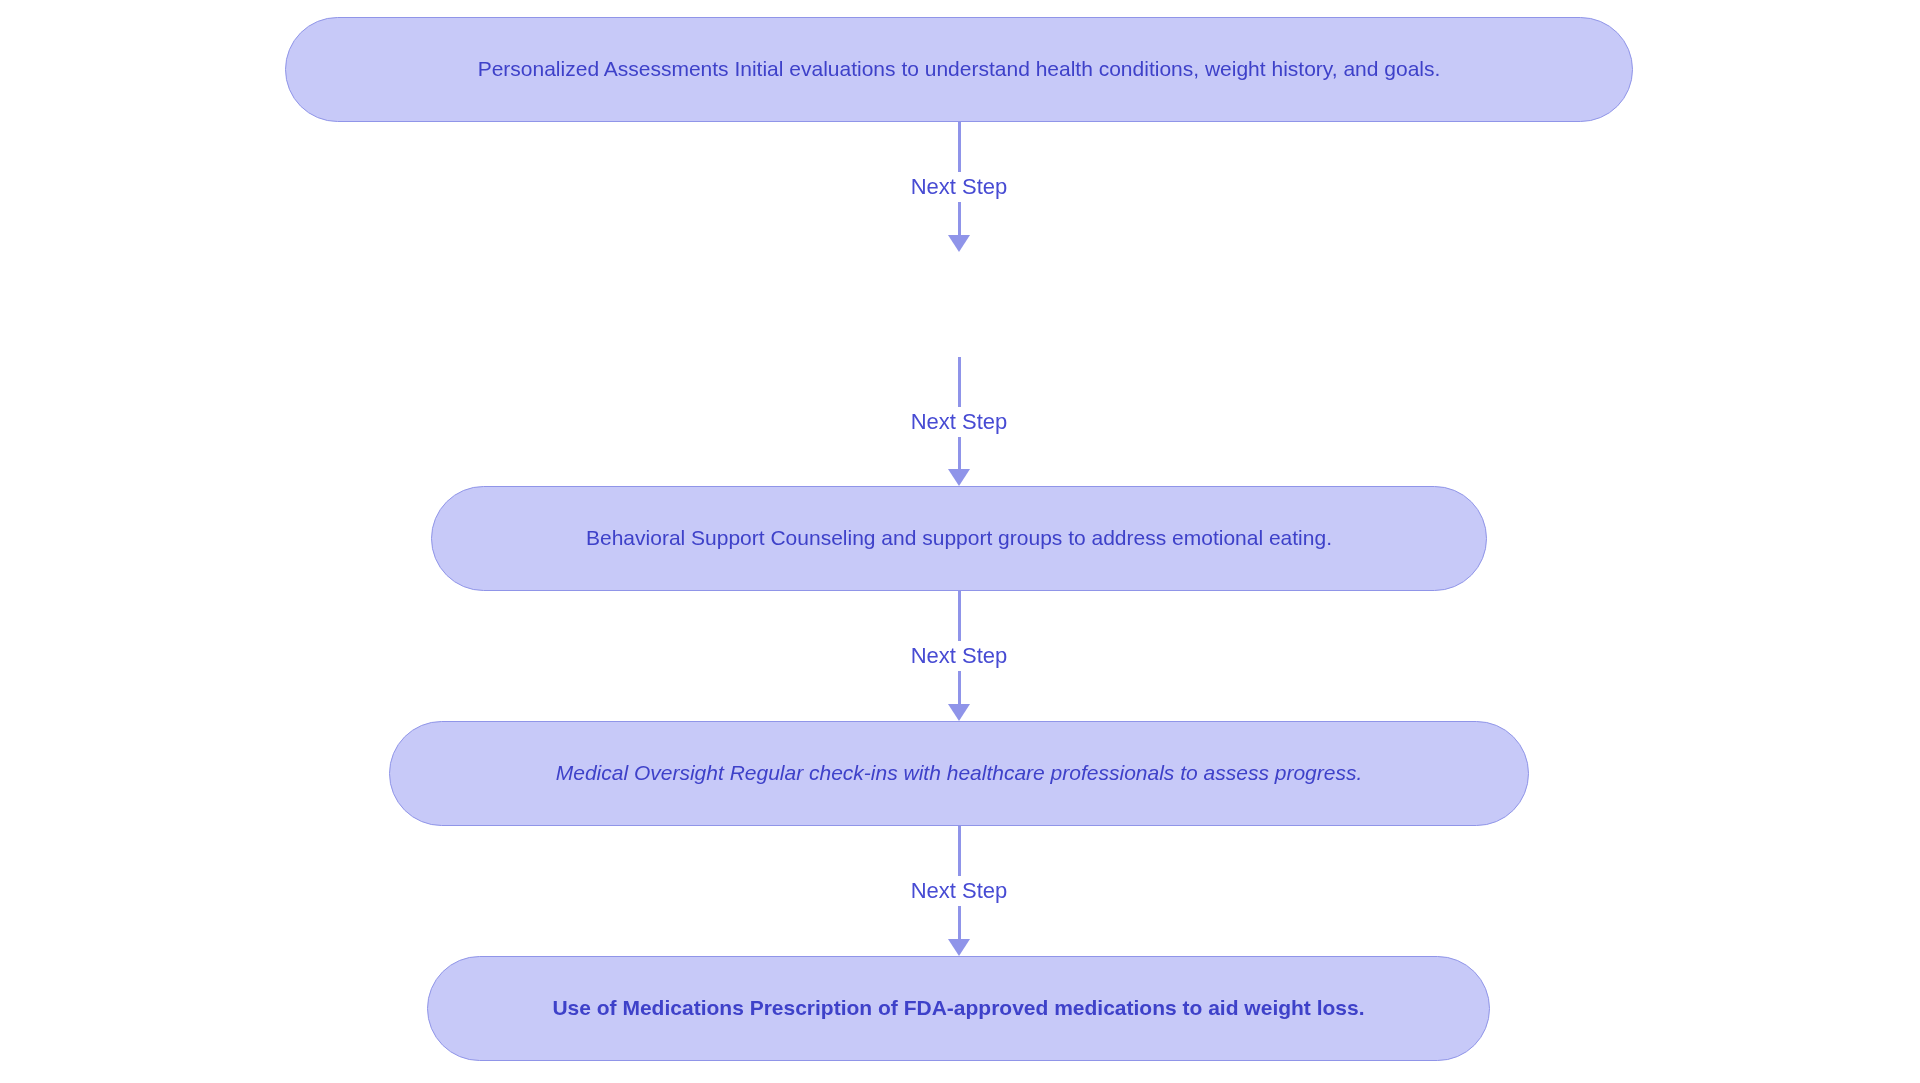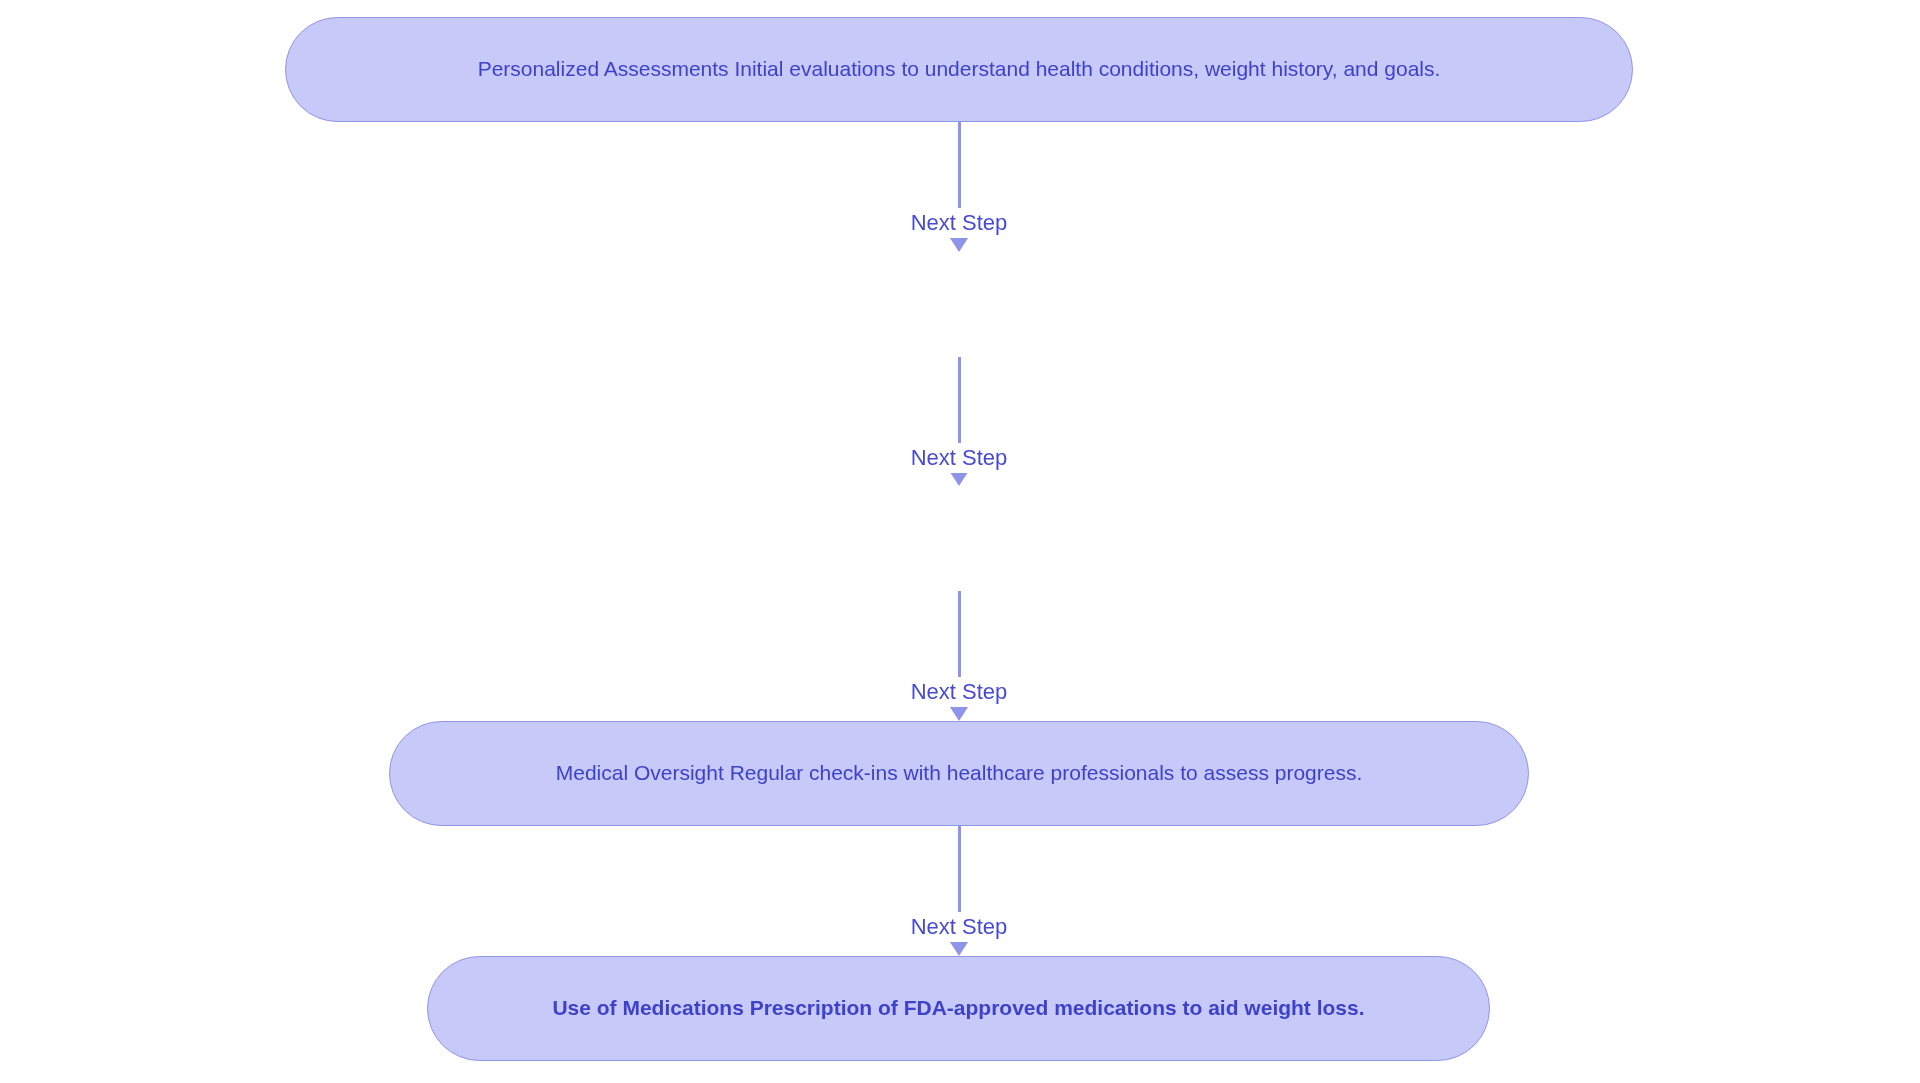--- a/index.html
+++ b/index.html
@@ -31,21 +31,21 @@
   .node-label {
     color: #3e41c9;
     font-size: 21px;
     line-height: 1.25;
     white-space: nowrap;
     text-align: right;
   }
   .n1 { left: 285px; top: 17px;  width: 1348px; }
   .n2 { left: 462px; top: 252px; width: 995px;  }
   .n3 { left: 431px; top: 486px; width: 1056px; }
-  .n4 { left: 389px; top: 721px; width: 1140px; }
+  .n4 { left: 389px; top: 721px; width: 1140px; font-style: italic; }
   .n5 { left: 427px; top: 956px; width: 1063px; font-weight: bold; }
 
   .edge {
     position: absolute;
     left: 859px;
     width: 200px;
   }
   .e1 { top: 122px; height: 130px; }
   .e2 { top: 357px; height: 129px; }
   .e3 { top: 591px; height: 130px; }
@@ -74,21 +74,20 @@
   .edge-label {
     position: absolute;
     left: 50%;
     top: 50%;
     transform: translate(-50%, -50%);
     background: #ffffff;
     padding: 2px 8px;
     color: #474bd3;
     font-size: 22px;
     white-space: nowrap;
-    margin-top: 36px;
   }
 </style>
 </head>
 <body>
 
 <div class="canvas">
 
   <div class="node n1">
     <span class="node-label">Personalized Assessments Initial evaluations to understand health conditions, weight history, and goals.</span>
   </div>
@@ -99,20 +98,23 @@
     <span class="edge-label">Next Step</span>
   </div>
 
 
   <div class="edge e2">
     <div class="edge-line"></div>
     <div class="arrowhead"></div>
     <span class="edge-label">Next Step</span>
   </div>
 
+  <div class="node n3">
+    <span class="node-label">Behavioral Support Counseling and support groups to address emotional eating.</span>
+  </div>
 
   <div class="edge e3">
     <div class="edge-line"></div>
     <div class="arrowhead"></div>
     <span class="edge-label">Next Step</span>
   </div>
 
   <div class="node n4">
     <span class="node-label">Medical Oversight Regular check-ins with healthcare professionals to assess progress.</span>
   </div>

